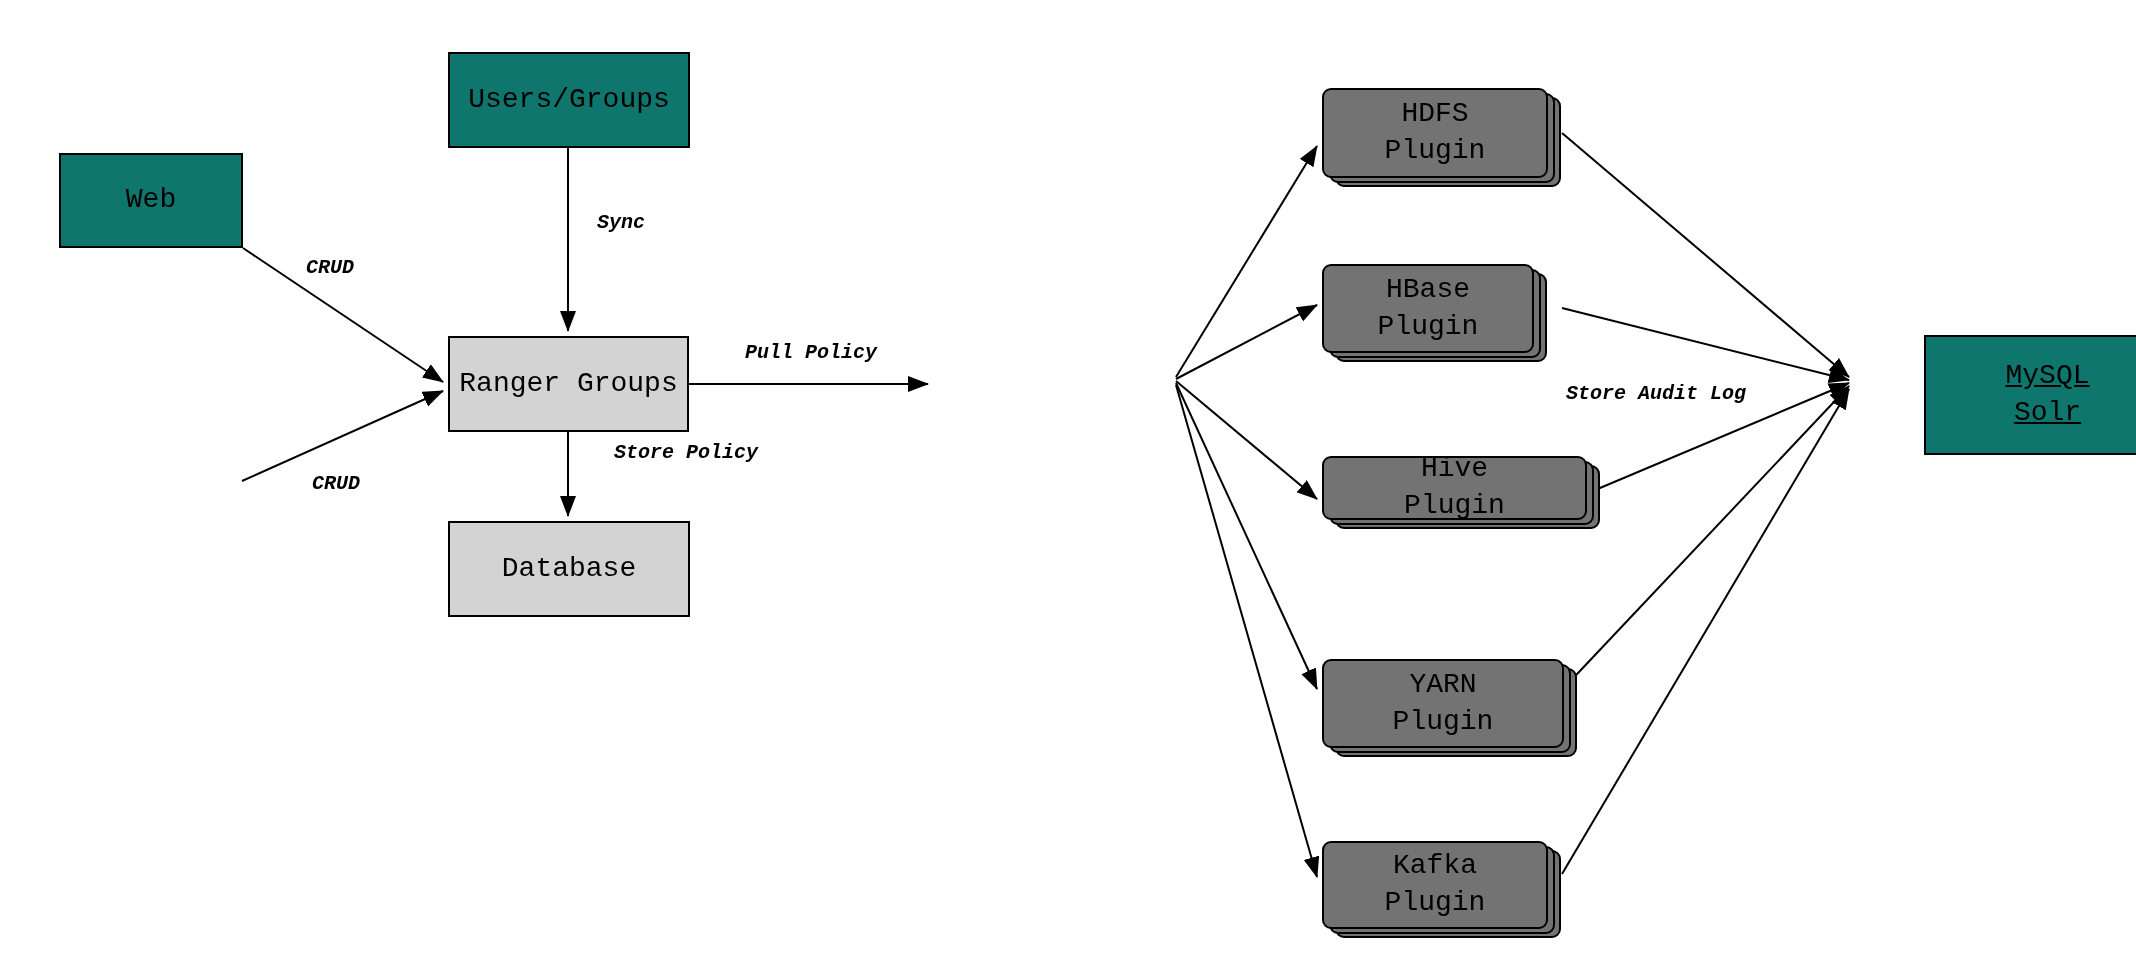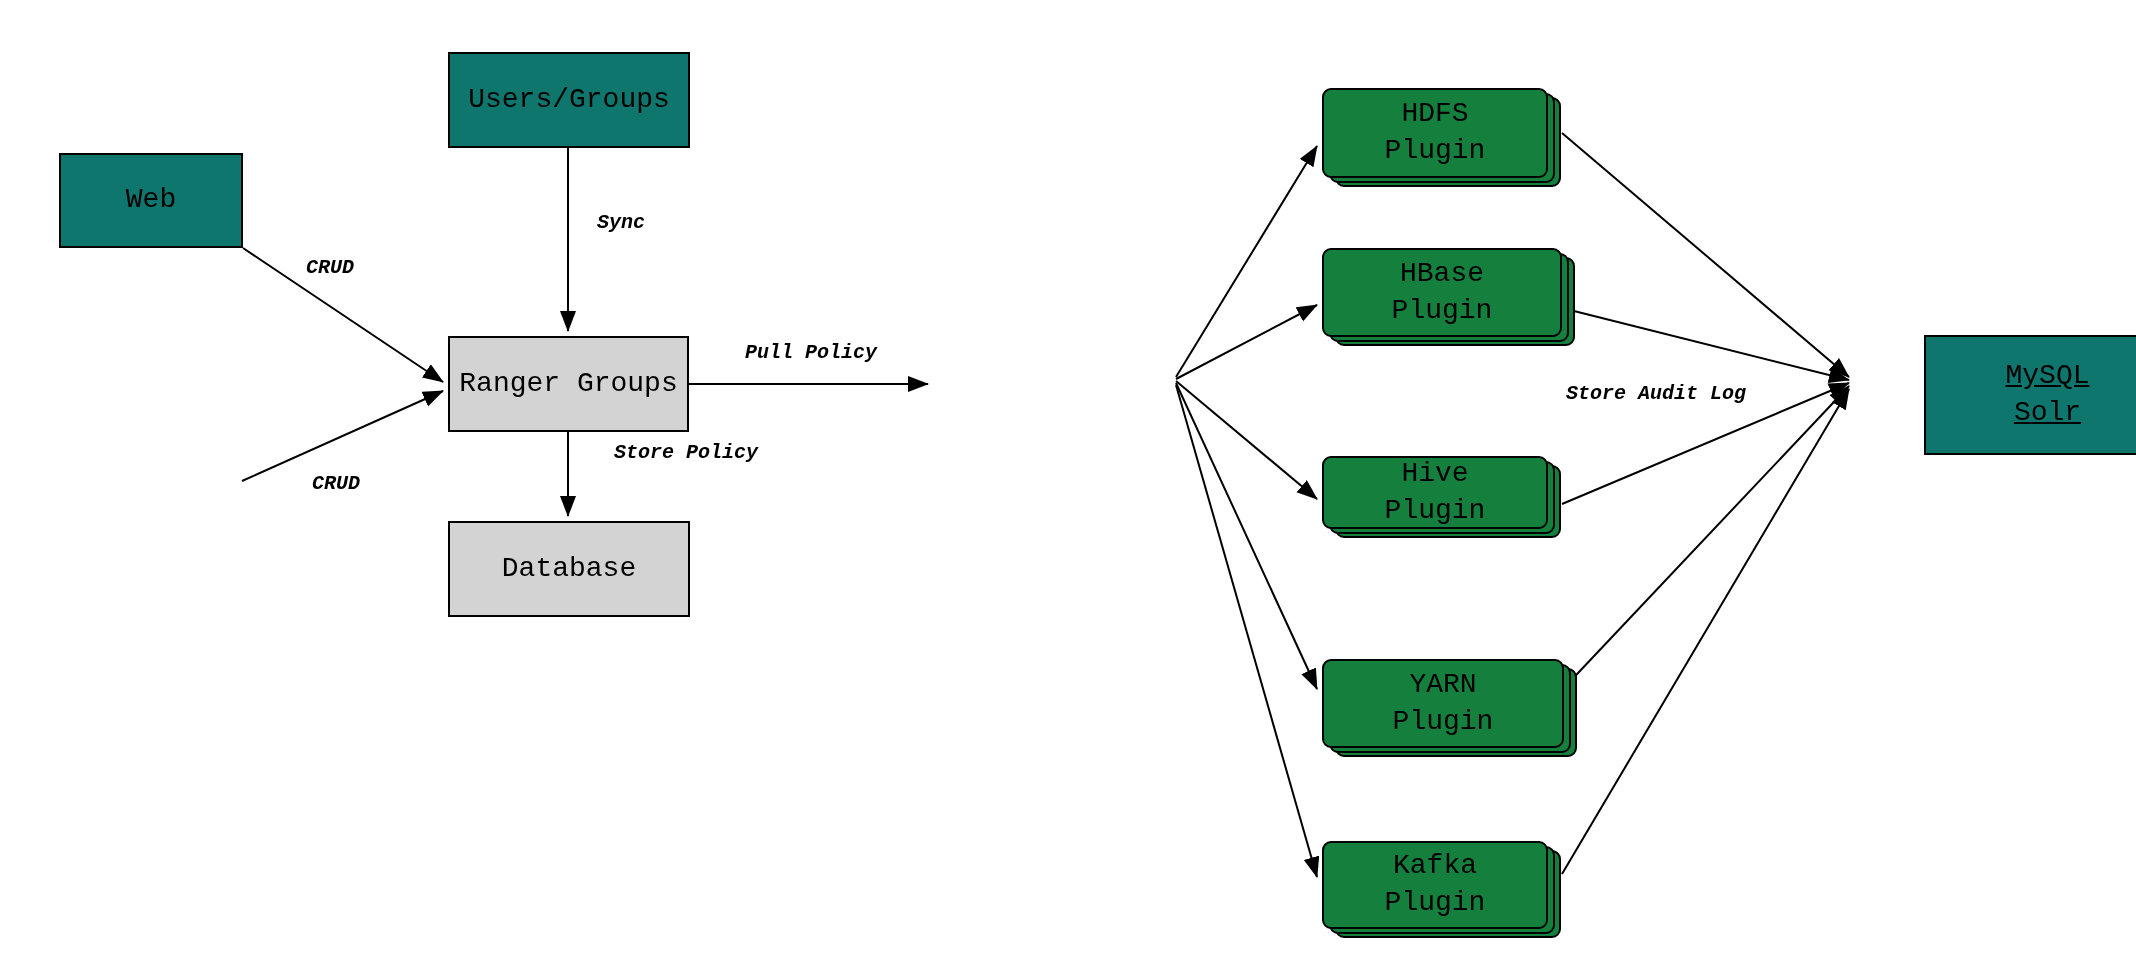--- a/index.html
+++ b/index.html
@@ -39,21 +39,21 @@
   .stack {
     position: absolute;
   }
   .stack .layer {
     position: absolute;
     box-sizing: border-box;
     width: 100%;
     height: 100%;
     border: 2px solid #000000;
     border-radius: 9px;
-    background: #15803d;
+    background: #737373;
   }
   .stack .back2 { left: 13px; top: 9px; }
   .stack .back1 { left: 7px;  top: 5px; }
   .stack .front {
     left: 0; top: 0;
     display: flex;
     align-items: center;
     justify-content: center;
     text-align: center;
     font-size: 28px;
@@ -113,28 +113,28 @@
   <div class="node" style="left:1924px; top:335px; width:247px; height:120px;text-decoration:underline;">MySQL
 Solr</div>
 
   <div class="stack" style="left:1322px; top:88px; width:226px; height:90px;">
     <div class="layer back2"></div>
     <div class="layer back1"></div>
     <div class="layer front">HDFS
 Plugin</div>
   </div>
 
-  <div class="stack" style="left:1322px; top:248px; width:212px; height:89px;padding-left:28px;">
+  <div class="stack" style="left:1322px; top:264px; width:212px; height:89px;">
     <div class="layer back2"></div>
     <div class="layer back1"></div>
     <div class="layer front">HBase
 Plugin</div>
   </div>
 
-  <div class="stack" style="left:1322px; top:456px; width:226px; height:73px;">
+  <div class="stack" style="left:1322px; top:456px; width:226px; height:64px;padding-left:39px;">
     <div class="layer back2"></div>
     <div class="layer back1"></div>
     <div class="layer front">Hive
 Plugin</div>
   </div>
 
   <div class="stack" style="left:1322px; top:659px; width:226px; height:89px;padding-left:16px;">
     <div class="layer back2"></div>
     <div class="layer back1"></div>
     <div class="layer front">YARN

